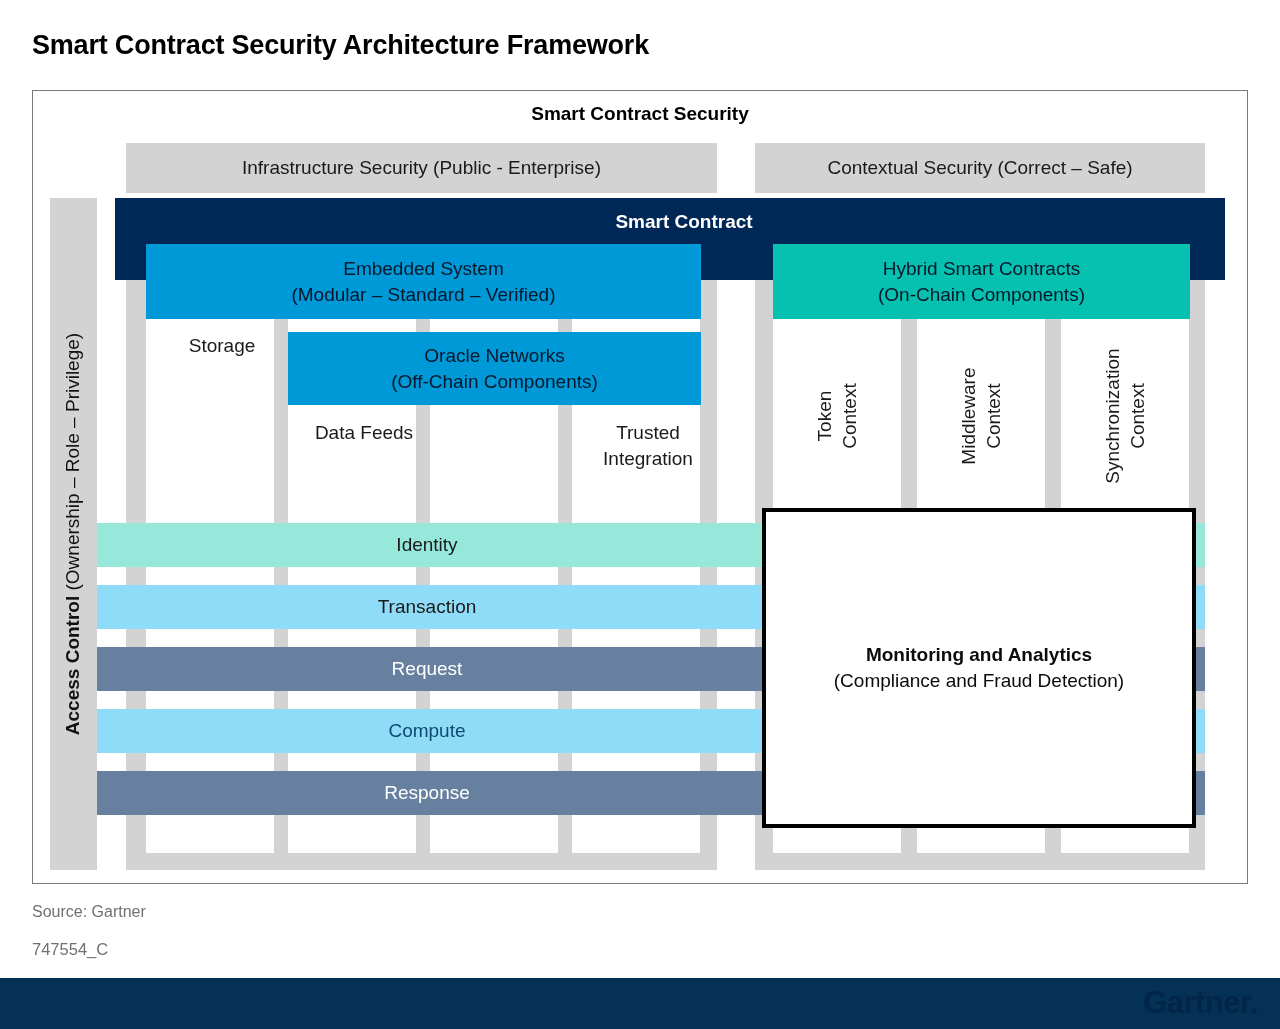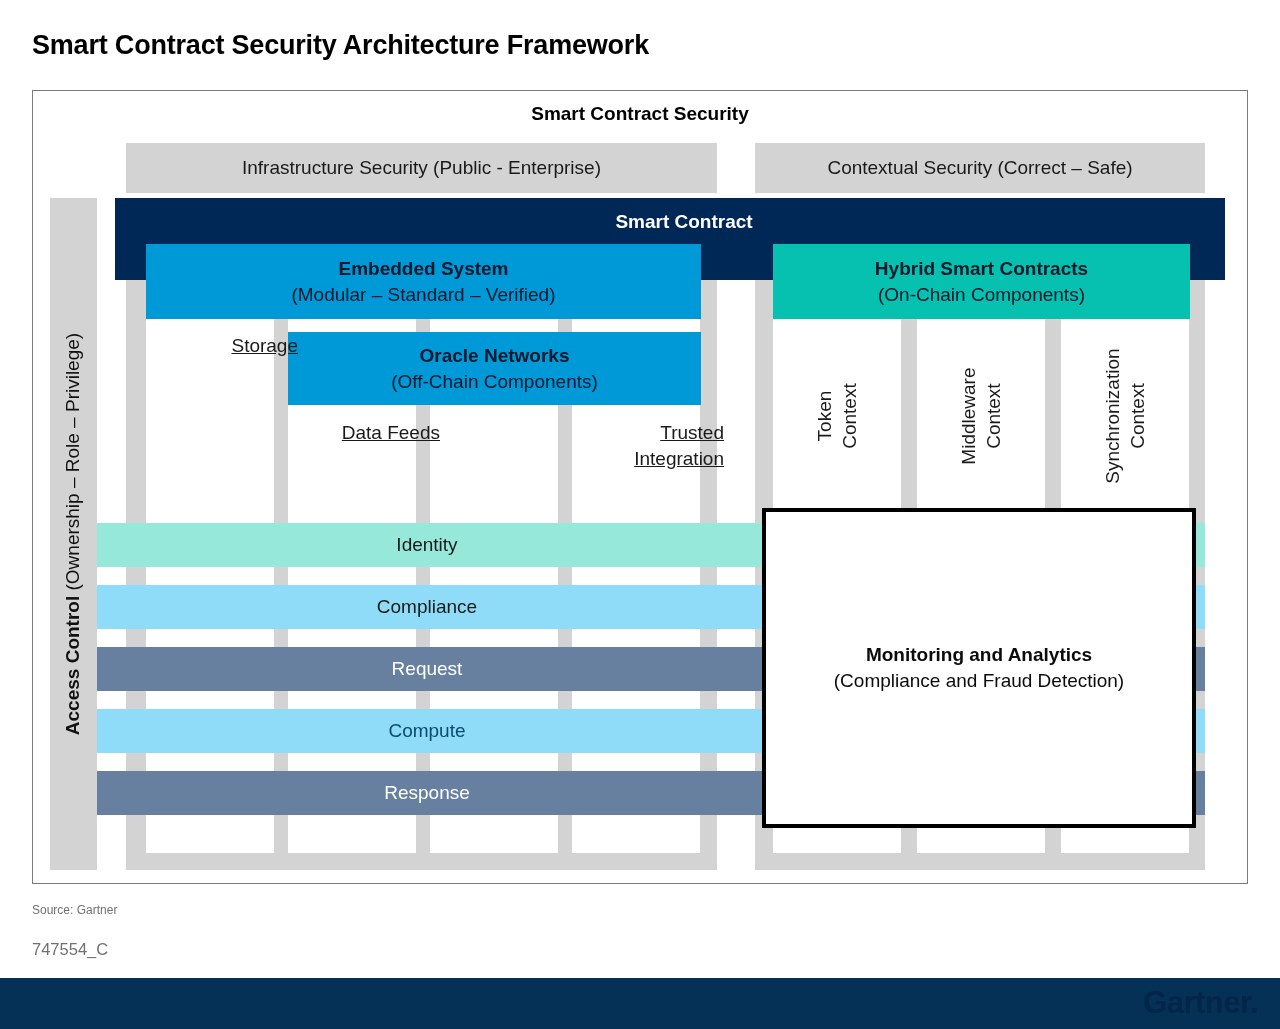--- a/index.html
+++ b/index.html
@@ -24,42 +24,42 @@
   .cell { position:absolute; top:319px; width:128px; height:534px; background:#fff; z-index:1; }
 
   .access-bar { position:absolute; left:50px; top:198px; width:47px; height:672px; background:#d3d3d3; display:flex; align-items:center; justify-content:center; z-index:2; }
   .access-bar .vtext { transform:rotate(-90deg); white-space:nowrap; font-size:19px; color:#111; }
   .access-bar .vtext b { font-weight:700; }
 
   .navy-bar { position:absolute; left:115px; top:198px; width:1110px; height:82px; background:#002856; z-index:2; }
   .navy-bar .lbl { position:absolute; left:0; top:0; width:100%; height:47px; display:flex; align-items:center; justify-content:center; color:#fff; font-size:19px; font-weight:700;padding-left:28px; }
 
   .hd-box { position:absolute; top:244px; height:75px; display:flex; flex-direction:column; align-items:center; justify-content:center; z-index:3; font-size:19px; color:#06182b; line-height:1.35; }
-  .hd-box .t1 { font-weight:700; }
+  .hd-box .t1 { font-weight:400; }
   .box-embedded { left:146px; width:555px; background:#0099d8; }
   .box-hybrid { left:773px; width:417px; background:#06c1b0; }
   .box-oracle { left:288px; top:332px; width:413px; height:73px; background:#0099d8; }
 
-  .col-label { position:absolute; width:152px; text-align:right; font-size:19px; color:#1a1a1a; line-height:1.35; z-index:3;text-decoration:underline; }
+  .col-label { position:absolute; width:152px; text-align:center; font-size:19px; color:#1a1a1a; line-height:1.35; z-index:3; }
 
   .ctx-cellwrap { position:absolute; top:319px; width:128px; height:195px; display:flex; align-items:center; justify-content:center; z-index:3; }
   .ctx-cellwrap .vtext { transform:rotate(-90deg); text-align:center; font-size:19px; line-height:1.32; color:#1a1a1a; white-space:nowrap; }
 
   .layer-row { position:absolute; left:97px; width:1108px; height:44px; z-index:4; }
   .layer-row .lbl { position:absolute; left:0; top:0; width:660px; height:44px; display:flex; align-items:center; justify-content:center; font-size:19px; }
   .row-identity    { top:523px; background:#96e8da; color:#1a1a1a; }
   .row-transaction { top:585px; background:#8fdcf8; color:#1a1a1a; }
   .row-request     { top:647px; background:#68809f; color:#ffffff; }
   .row-compute     { top:709px; background:#8fdcf8; color:#0c4a6e; }
   .row-response    { top:771px; background:#68809f; color:#ffffff; }
 
   .monitoring-box { position:absolute; left:762px; top:508px; width:434px; height:320px; background:#fff; border:4px solid #000000; display:flex; flex-direction:column; align-items:center; justify-content:center; z-index:5; font-size:19px; line-height:1.35; color:#0b0b0b; }
   .monitoring-box .t1 { font-weight:700; }
 
-  .source-line { position:absolute; left:32px; top:903px; font-size:12px; color:#6e7072; }
+  .source-line { position:absolute; left:32px; top:903px; font-size:16px; color:#6e7072; }
   .doc-id { position:absolute; left:32px; top:933px; font-size:16.5px; color:#6e7072;margin-top:7px; }
 
   .footer-bar { position:absolute; left:0; top:978px; width:1280px; height:51px; background:#063156; z-index:7; }
   .footer-logo { position:absolute; right:22px; top:7px; font-size:31px; font-weight:800; letter-spacing:-0.5px; color:#01264a; }
 </style>
 </head>
 <body>
 
 <div class="canvas">
 
@@ -118,21 +118,21 @@
     <span class="vtext"><span>Middleware</span><br><span>Context</span></span>
   </div>
   <div class="ctx-cellwrap" style="left:1061px;">
     <span class="vtext"><span>Synchronization</span><br><span>Context</span></span>
   </div>
 
   <div class="layer-row row-identity">
     <div class="lbl">Identity</div>
   </div>
   <div class="layer-row row-transaction">
-    <div class="lbl">Compliance</div>
+    <div class="lbl">Transaction</div>
   </div>
   <div class="layer-row row-request">
     <div class="lbl">Request</div>
   </div>
   <div class="layer-row row-compute">
     <div class="lbl">Compute</div>
   </div>
   <div class="layer-row row-response">
     <div class="lbl">Response</div>
   </div>

